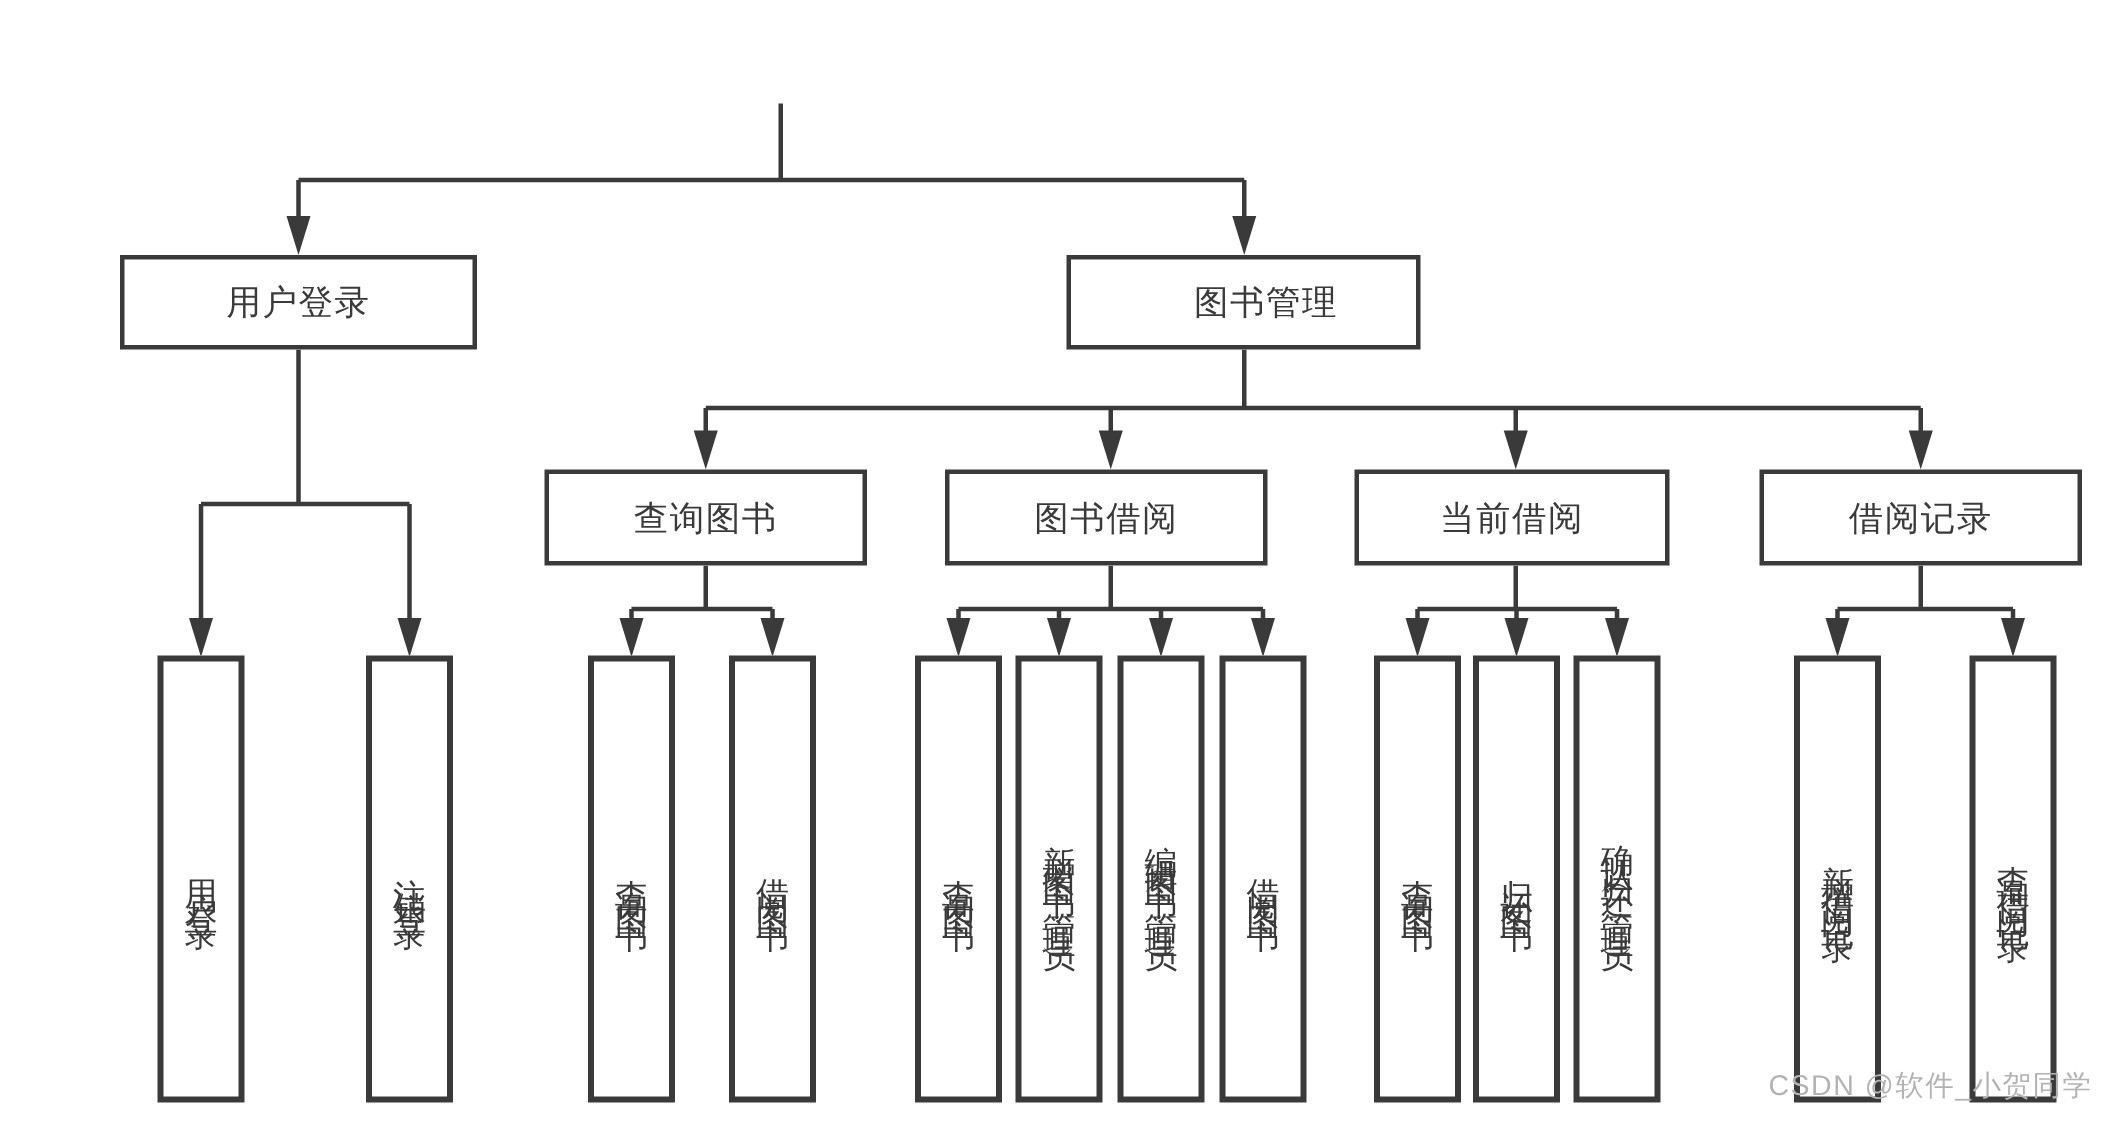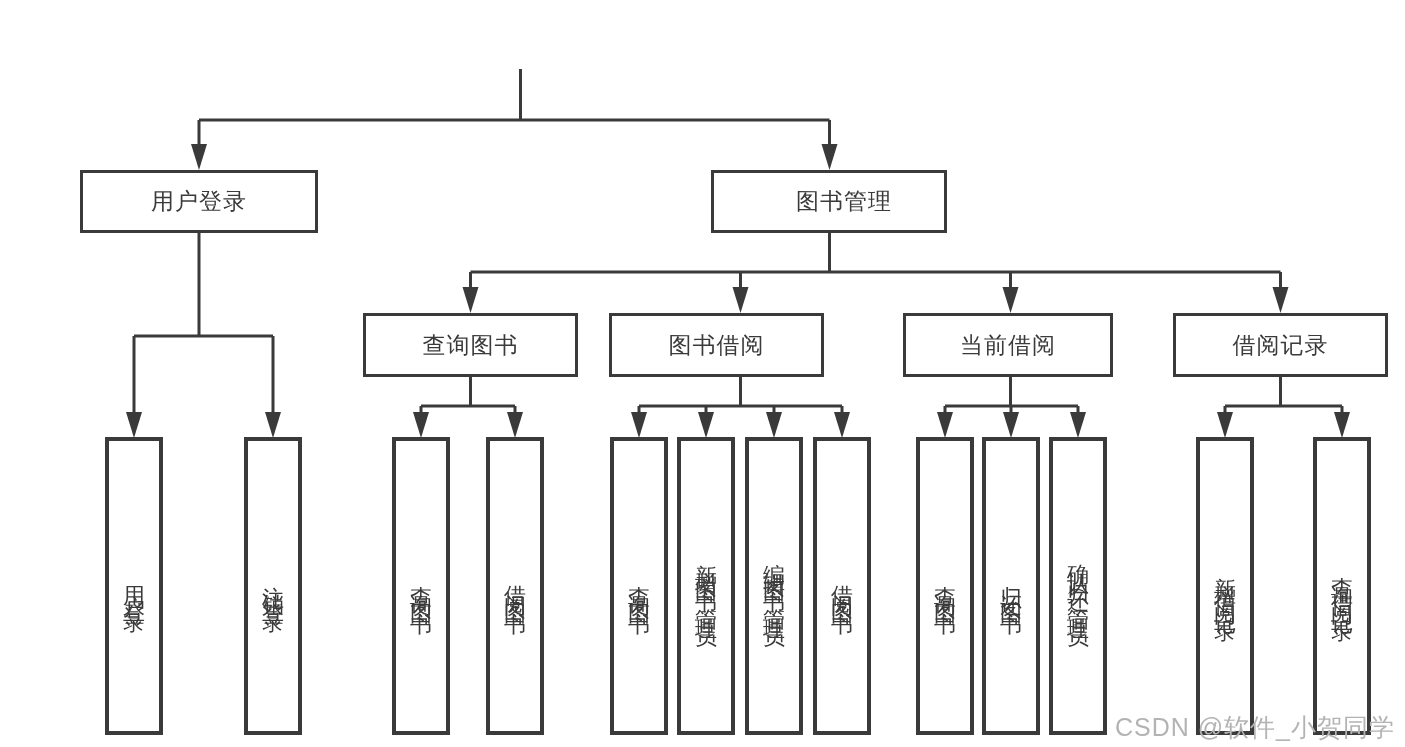--- a/index.html
+++ b/index.html
@@ -40,21 +40,21 @@
     writing-mode:vertical-rl;
     text-orientation:mixed;
     font-size:22px;
     line-height:1.0;
     letter-spacing:9px;
   }
   .watermark {
     position:absolute;
     right:10px;
     top:711px;
-    font-size:25px;
+    font-size:19px;
     letter-spacing:1px;
     color:var(--watermark);
     white-space:nowrap;
   }
 </style>
 </head>
 <body>
 
 <div class="canvas">
 
@@ -89,21 +89,21 @@
       <polygon points="1217,412 1233,412 1225,438"></polygon>
       <polygon points="1334,412 1350,412 1342,438"></polygon>
     </g>
   </svg>
 
 
   <div class="box h-box" style="left:80px; top:170px; width:238px; height:63px;">用户登录</div>
   <div class="box h-box" style="left:711px; top:170px; width:236px; height:63px;padding-left:30px;">图书管理</div>
 
   <div class="box h-box" style="left:363px; top:313px; width:215px; height:64px;">查询图书</div>
-  <div class="box h-box" style="left:609px; top:313px; width:215px; height:64px;">图书借阅</div>
+  <div class="box h-box" style="left:630px; top:313px; width:215px; height:64px;">图书借阅</div>
   <div class="box h-box" style="left:903px; top:313px; width:210px; height:64px;">当前借阅</div>
   <div class="box h-box" style="left:1173px; top:313px; width:215px; height:64px;">借阅记录</div>
 
   <div class="box v-box" style="left:105px;">用户登录</div>
   <div class="box v-box" style="left:244px;">注销登录</div>
 
   <div class="box v-box" style="left:392px;">查询图书</div>
   <div class="box v-box" style="left:486px;">借阅图书</div>
 
   <div class="box v-box" style="left:610px;">查询图书</div>

